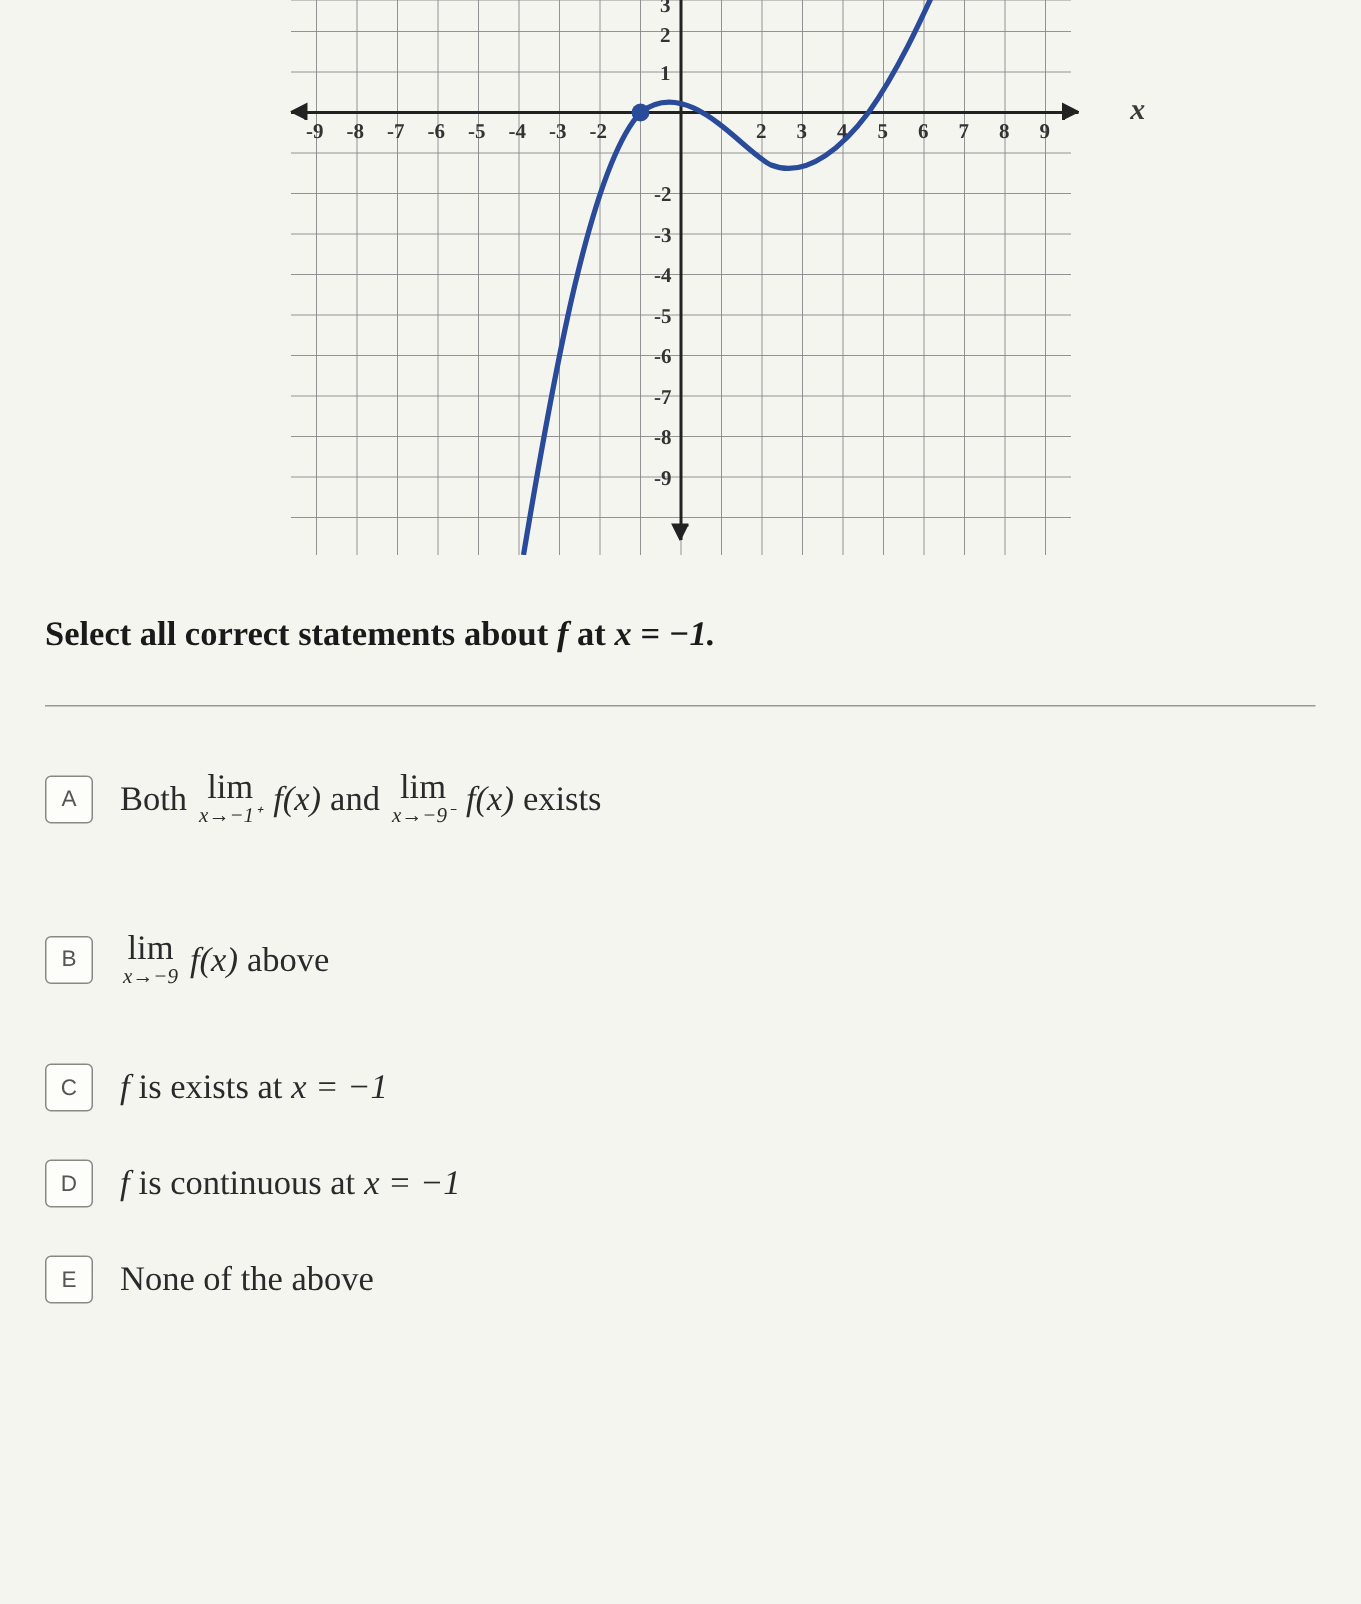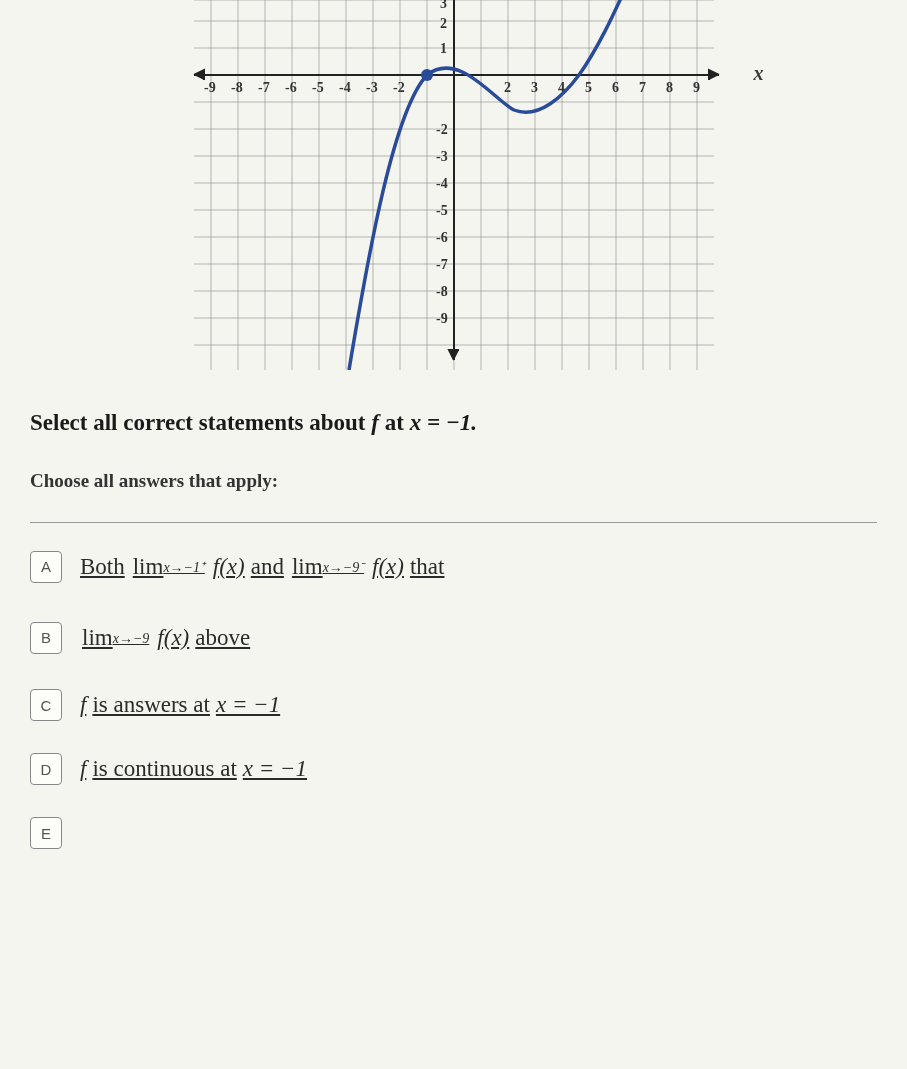--- a/index.html
+++ b/index.html
@@ -34,21 +34,21 @@
   font-weight: bold;
   color: #3a3a3a;
 }
 .question-text {
   padding: 20px 30px 10px 30px;
 }
 .prompt {
   font-size: 23px;
   font-weight: bold;
   color: #1a1a1a;
-  margin: 0 0 34px 0;
+  margin: 0 0 18px 0;
 }
 .sub {
   font-size: 19px;
   font-weight: bold;
   color: #333;
   margin: 0 0 14px 0;
 }
 hr.sep {
   border: none;
   border-top: 1px solid #999;
@@ -73,28 +73,27 @@
   font-family: Arial, sans-serif;
   color: #555;
   background: #fdfdfa;
   flex-shrink: 0;
   cursor: pointer;
 }
 .choice-math {
   display: flex;
   align-items: center;
   gap: 6px;
-  text-decoration: underline;
 }
 .limit {
   display: inline-flex;
-  flex-direction: row;
+  flex-direction: column;
   align-items: center;
   line-height: 1;
-  margin: 8px 2px;
+  margin: 18px 2px;
   justify-content: flex-end;
 }
 .limit .top { font-size: 23px; }
 .limit .bot { font-size: 14px; margin-top: 2px; }
 .fx { font-style: italic; }
 .eq { font-family: "Times New Roman", serif; }
 </style>
 </head>
 <body>
 <div class="page">
@@ -185,71 +184,73 @@
       <circle cx="253" cy="75" r="6" fill="#2a4a9a"></circle>
     </svg>
     <span class="x-axis-label">x</span>
   </div>
 </div>
 
 <div class="question-text">
   <p class="prompt">
     <span>Select all correct statements about </span><span class="fx">f</span><span> at </span><span class="fx eq">x = −1.</span>
   </p>
-  <p class="sub">Choose all answers that apply:</p>
 </div>
 
 <hr class="sep">
 
 <div class="choice">
   <div class="keycap">A</div>
   <div class="choice-math">
     <span>Both </span>
     <span class="limit">
       <span class="top">lim</span>
       <span class="bot fx">x→−1⁺</span>
     </span>
     <span class="fx">f(x)</span>
     <span> and </span>
     <span class="limit">
       <span class="top">lim</span>
       <span class="bot fx">x→−9⁻</span>
     </span>
     <span class="fx">f(x)</span>
-    <span> that</span>
+    <span> exists</span>
   </div>
 </div>
 
 <div class="choice">
   <div class="keycap">B</div>
   <div class="choice-math">
     <span class="limit">
       <span class="top">lim</span>
       <span class="bot fx">x→−9</span>
     </span>
     <span class="fx">f(x)</span>
     <span> above</span>
   </div>
 </div>
 
 <div class="choice">
   <div class="keycap">C</div>
   <div class="choice-math">
     <span class="fx">f</span>
-        <span> is answers at </span>
+        <span> is exists at </span>
         <span class="fx eq">x = −1</span>
   </div>
 </div>
 
 <div class="choice">
   <div class="keycap">D</div>
   <div class="choice-math">
     <span class="fx">f</span>
         <span> is continuous at </span>
         <span class="fx eq">x = −1</span>
   </div>
 </div>
 
 <div class="choice">
   <div class="keycap">E</div>
+  <div class="choice-math">
+    <span>None of the above</span>
+  </div>
 </div>
 
 </div>
 
 </body></html>

